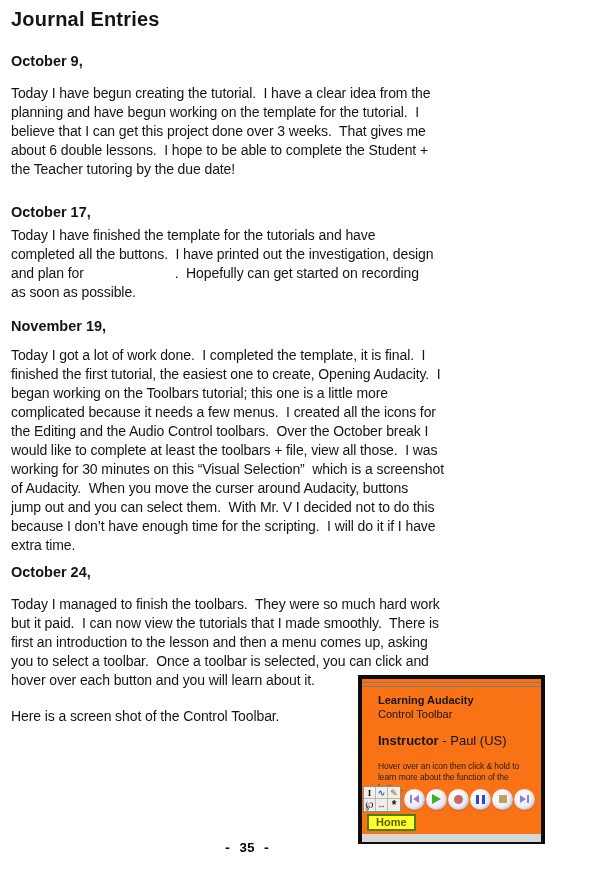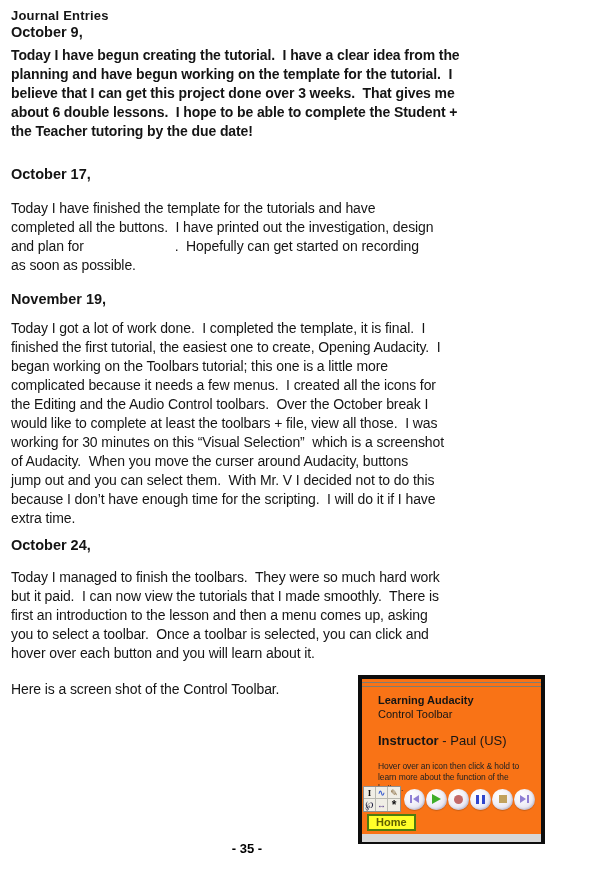--- a/index.html
+++ b/index.html
@@ -3,35 +3,35 @@
 <meta charset="utf-8">
 <style>
   html,body { margin:0; padding:0; }
   body {
     width:602px; height:880px; position:relative;
     background:#ffffff; color:#151515;
     font-family:"Liberation Sans", sans-serif;
     overflow:hidden;
   }
   .doc { position:absolute; left:11px; top:6px; width:540px; }
-  .doc-title { font-size:13px; font-weight:bold; margin:2px 0 0 0; letter-spacing:.2px; }
+  .doc-title { font-size:20px; font-weight:bold; margin:2px 0 0 0; letter-spacing:.2px; }
   .entry-h { font-size:14.5px; font-weight:bold; margin:0; line-height:19px; }
   .para { font-size:14px; line-height:19px; margin:0; white-space:pre-wrap; letter-spacing:-0.1px; }
-  .mt-h1 { }
-  .mt-p1 { margin-top:4px;font-weight:bold; }
+  .mt-h1 { margin-top:21px; }
+  .mt-p1 { margin-top:13px; }
   .mt-h2 { margin-top:24px; }
-  .mt-p2 { margin-top:15px; }
+  .mt-p2 { margin-top:4px; }
   .mt-h3 { margin-top:15px; }
   .mt-p3 { margin-top:10px; }
   .mt-h4 { margin-top:8px;  }
   .mt-p4 { margin-top:13px; }
   .mt-cap { margin-top:17px; }
   .pagenum {
     position:absolute; left:0; top:841px; width:494px; text-align:center;
-    font-family:Liberation Sans, sans-serif; font-weight:bold; font-size:13px; color:#000;
+    font-family:Liberation Mono, monospace; font-weight:bold; font-size:13px; color:#000;
   }
 
   
   .shot {
     position:absolute; left:358px; top:675px; width:187px; height:169px;
     box-sizing:border-box; border:4px solid #0d0d0d; background:#f97316;
   }
   .shot-inner { position:relative; width:100%; height:100%; }
   .groove { margin-top:3px; height:3px; border-top:1px solid #7d7d74; border-bottom:1px solid #7d7d74; }
   .shot-title    { margin:7px  0 0 16px; font-size:11px; font-weight:bold; }

